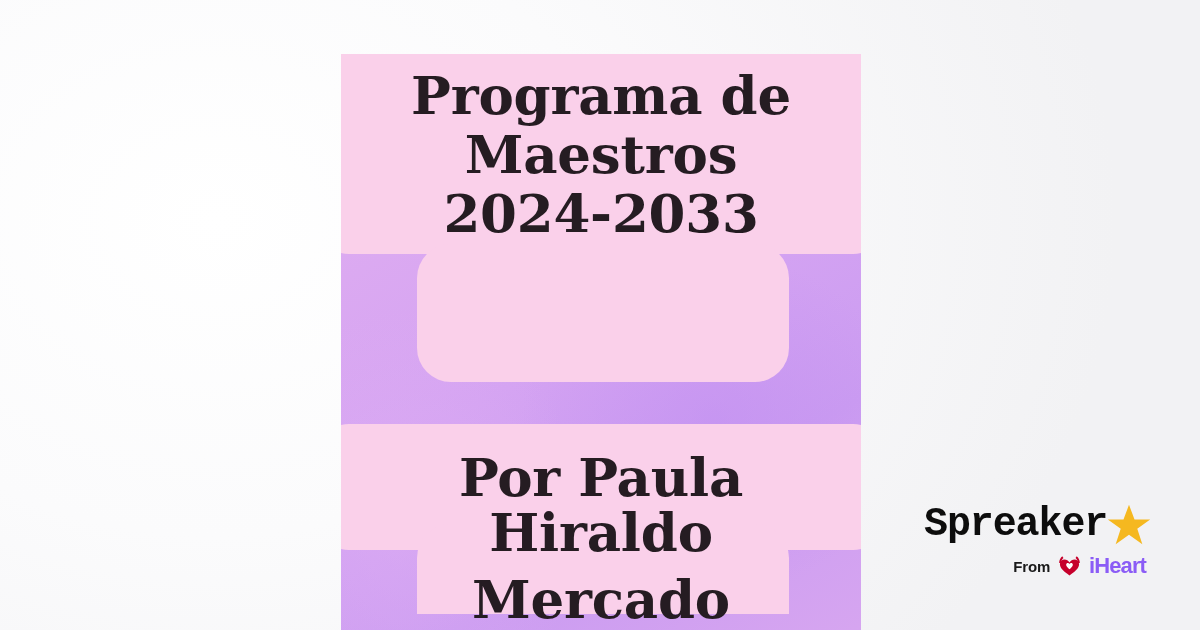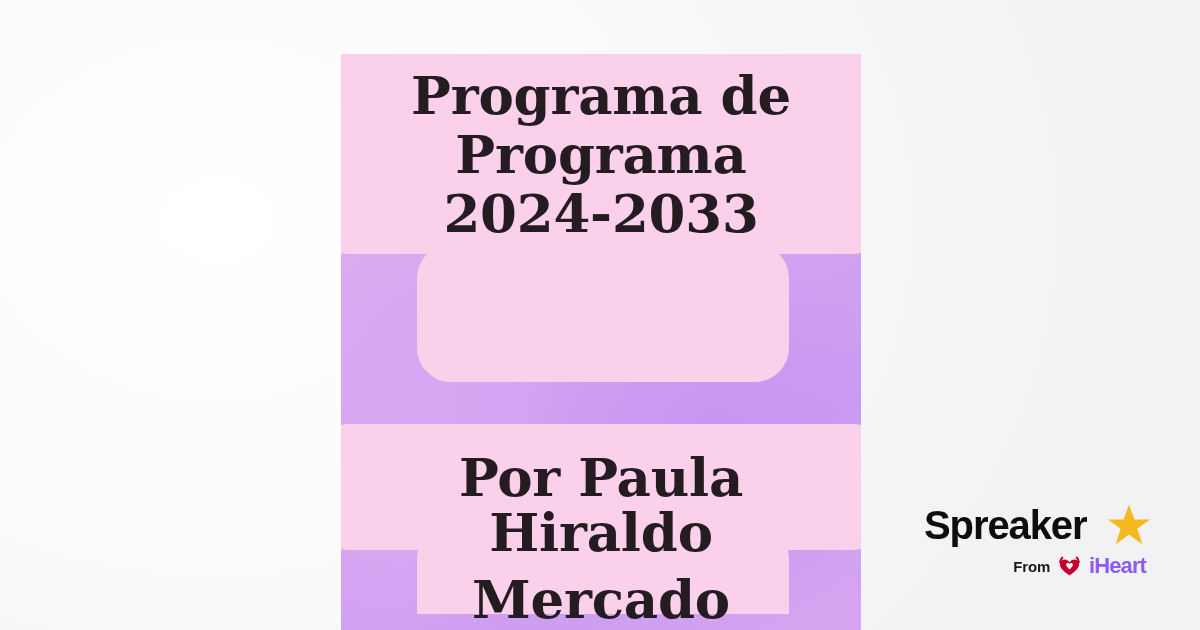--- a/index.html
+++ b/index.html
@@ -66,21 +66,21 @@
 
   
   .logo {
     position:absolute;
     left:924px; top:503px;
     width:226px; height:78px;
     z-index:5;
   }
   .logo-word {
     display:block;
-    font-family:Liberation Sans, sans-serif;
+    font-family:Liberation Mono, monospace;
     font-weight:700;
     font-size:40px;
     line-height:44px;
     color:#0d0d0d;
     letter-spacing:-1.1px;
   }
   .star {
     position:absolute;
     right:-2px; top:-1px;
     width:46px; height:46px;
@@ -115,21 +115,21 @@
 <div class="cover">
 
   <div class="band band-a"></div>
   <div class="band band-b"></div>
   <div class="band band-c"></div>
   <div class="band band-d"></div>
 
   <div class="cover-text">
     <div class="title-block">
       <div class="t-line">Programa de</div>
-      <div class="t-line">Programa</div>
+      <div class="t-line">Maestros</div>
       <div class="t-line">2024-2033</div>
     </div>
     <div class="author-block">
       <div class="t-line">Por Paula Hiraldo</div>
       <div class="t-line">Mercado</div>
     </div>
   </div>
 </div>
 
 <div class="logo">

